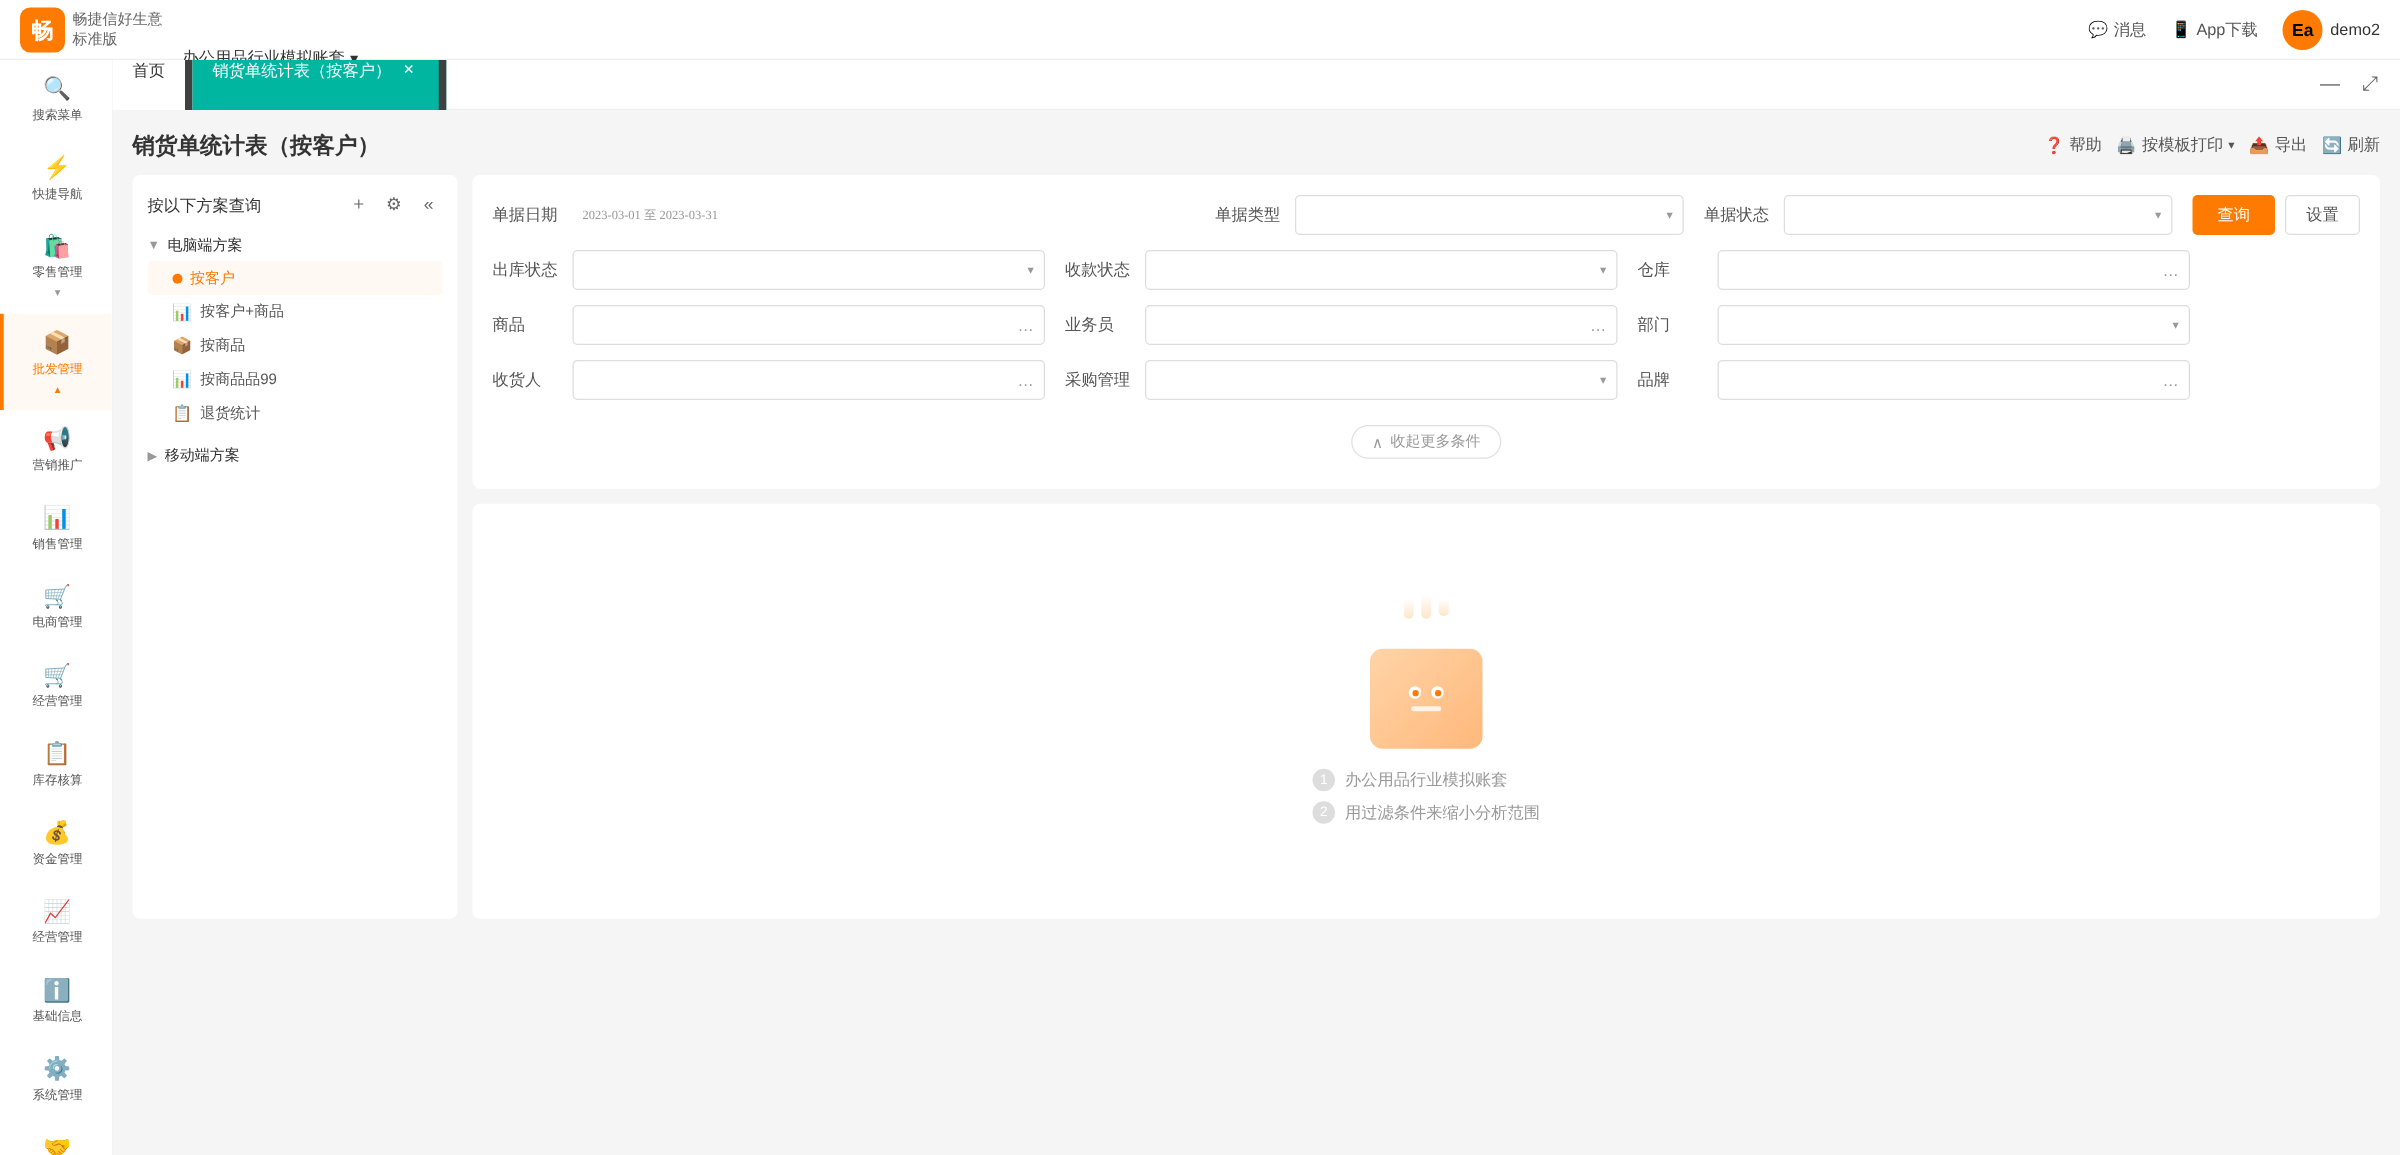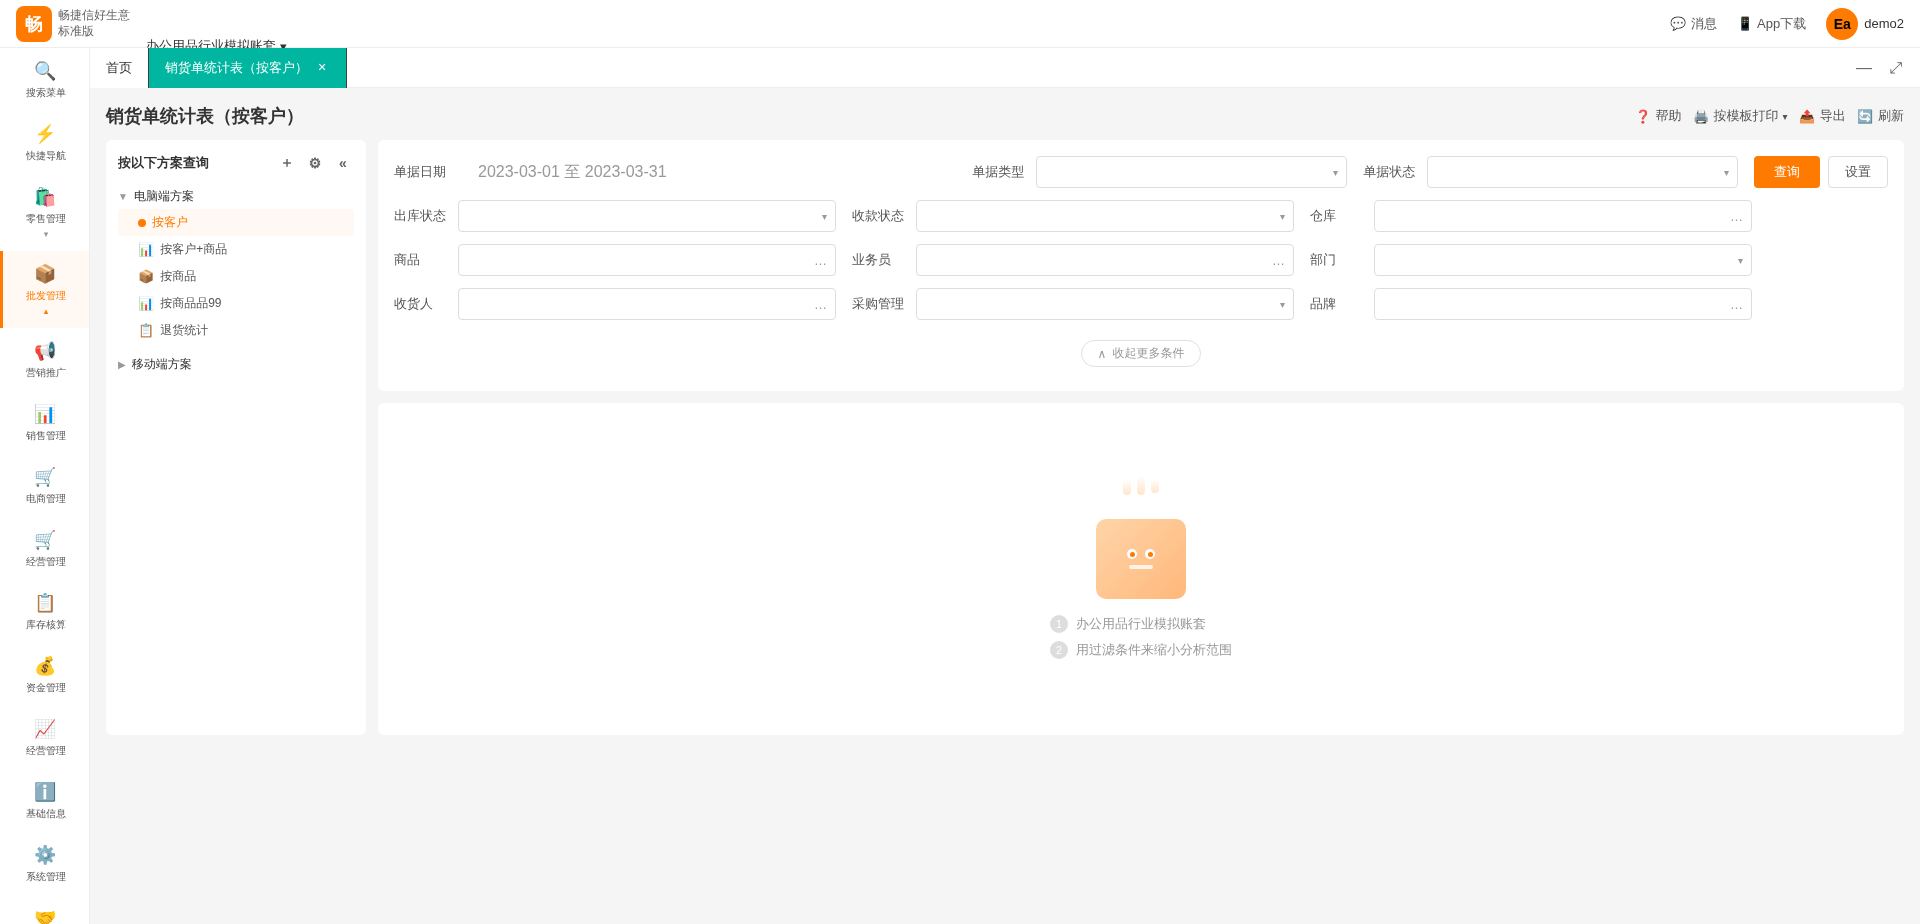--- a/index.html
+++ b/index.html
@@ -42,40 +42,40 @@
     
     .tab-bar {
       height: 40px;
       background: #fff;
       display: flex;
       align-items: center;
       border-bottom: 1px solid #eee;
       flex-shrink: 0;
       padding-left: 0;
     }
-    .tab { display: flex; align-items: center; padding: 0 16px; height: 40px; font-size: 13px; cursor: pointer; gap: 6px; border-right: 1px solid #404040; }
+    .tab { display: flex; padding: 0 16px; height: 40px; font-size: 13px; cursor: pointer; gap: 6px; border-right: 6px solid #404040; }
     .tab.home { background: #fff; color: #333; }
     .tab.active { background: #00b6a0; color: #fff; }
     .tab-close { display: flex; align-items: center; justify-content: center; width: 16px; height: 16px; border-radius: 50%; font-size: 11px; }
     .tab-bar-actions { margin-left: auto; display: flex; align-items: center; gap: 8px; padding-right: 12px; }
     .tab-bar-btn { width: 24px; height: 24px; display: flex; align-items: center; justify-content: center; cursor: pointer; color: #666; border-radius: 4px; }
 
     
     .page-content { flex: 1; overflow: auto; padding: 16px; background: #f5f5f5; }
 
     
     .page-header { display: flex; align-items: center; justify-content: space-between; margin-bottom: 12px; }
     .page-title { font-size: 18px; font-weight: bold; color: #333; }
     .page-actions { display: flex; align-items: center; gap: 12px; }
     .page-action-btn { display: flex; align-items: center; gap: 4px; font-size: 13px; color: #555; cursor: pointer; }
     .export-btn { display: flex; align-items: center; gap: 4px; font-size: 13px; color: #555; cursor: pointer; }
 
     
     .scheme-panel { width: 260px; background: #fff; border-radius: 6px; padding: 12px; flex-shrink: 0; }
-    .scheme-header { display: flex; align-items: center; justify-content: space-between; margin-bottom: 10px; font-size: 13px; color: #333; font-weight: 700; }
+    .scheme-header { display: flex; align-items: flex-end; justify-content: space-between; margin-bottom: 10px; font-size: 13px; color: #333; font-weight: 400; }
     .scheme-header-actions { display: flex; align-items: center; gap: 6px; }
     .scheme-header-btn { width: 22px; height: 22px; display: flex; align-items: center; justify-content: center; border-radius: 4px; cursor: pointer; color: #666; font-size: 14px; }
     .scheme-group { margin-bottom: 8px; }
     .scheme-group-title { display: flex; align-items: center; gap: 6px; font-size: 12px; color: #333; padding: 4px 0; cursor: pointer; font-weight: 500; }
     .scheme-group-title .arrow { font-size: 10px; color: #999; }
     .scheme-item { display: flex; align-items: center; gap: 6px; padding: 5px 8px 5px 20px; font-size: 12px; color: #555; cursor: pointer; border-radius: 4px; }
     .scheme-item.active { color: #ff7a00; background: #fff8f3; }
     .scheme-item .item-icon { font-size: 13px; }
     .scheme-item-dot { width: 8px; height: 8px; border-radius: 50%; background: #ff7a00; flex-shrink: 0; }
 
@@ -87,21 +87,21 @@
     .filter-input { flex: 1; height: 32px; border: 1px solid #ddd; border-radius: 4px; padding: 0 8px; font-size: 13px; display: flex; align-items: center; cursor: pointer; position: relative; }
     .filter-input .dots { color: #999; margin-left: auto; }
     .filter-input .arrow { color: #999; margin-left: auto; font-size: 10px; }
 
     
     .date-filter { display: flex; align-items: center; gap: 0; }
     .date-btn { padding: 4px 10px; font-size: 12px; border: 1px solid #ddd; cursor: pointer; background: #fff; color: #555; height: 30px; display: flex; align-items: center; }
     .date-btn:first-child { border-radius: 4px 0 0 4px; }
     .date-btn:last-child { border-radius: 0 4px 4px 0; }
     .date-btn.active { background: #ff7a00; color: #fff; border-color: #ff7a00; }
-    .date-range { font-size: 16px; color: #999; margin-left: 20px; }
+    .date-range { font-size: 10px; color: #999; margin-left: 8px; font-family: Liberation Serif, serif; }
 
     
     .btn-primary { background: #ff7a00; color: #fff; border: none; border-radius: 4px; padding: 0 20px; height: 32px; font-size: 13px; cursor: pointer; display: flex; align-items: center; gap: 4px; }
     .btn-default { background: #fff; color: #555; border: 1px solid #ddd; border-radius: 4px; padding: 0 16px; height: 32px; font-size: 13px; cursor: pointer; display: flex; align-items: center; gap: 4px; }
 
     
     .filter-actions { display: flex; gap: 8px; align-items: flex-end; justify-content: flex-start; flex-shrink: 0; padding-top: 0; }
 
     
     .collapse-bar { display: flex; align-items: center; justify-content: center; padding: 8px; cursor: pointer; }

